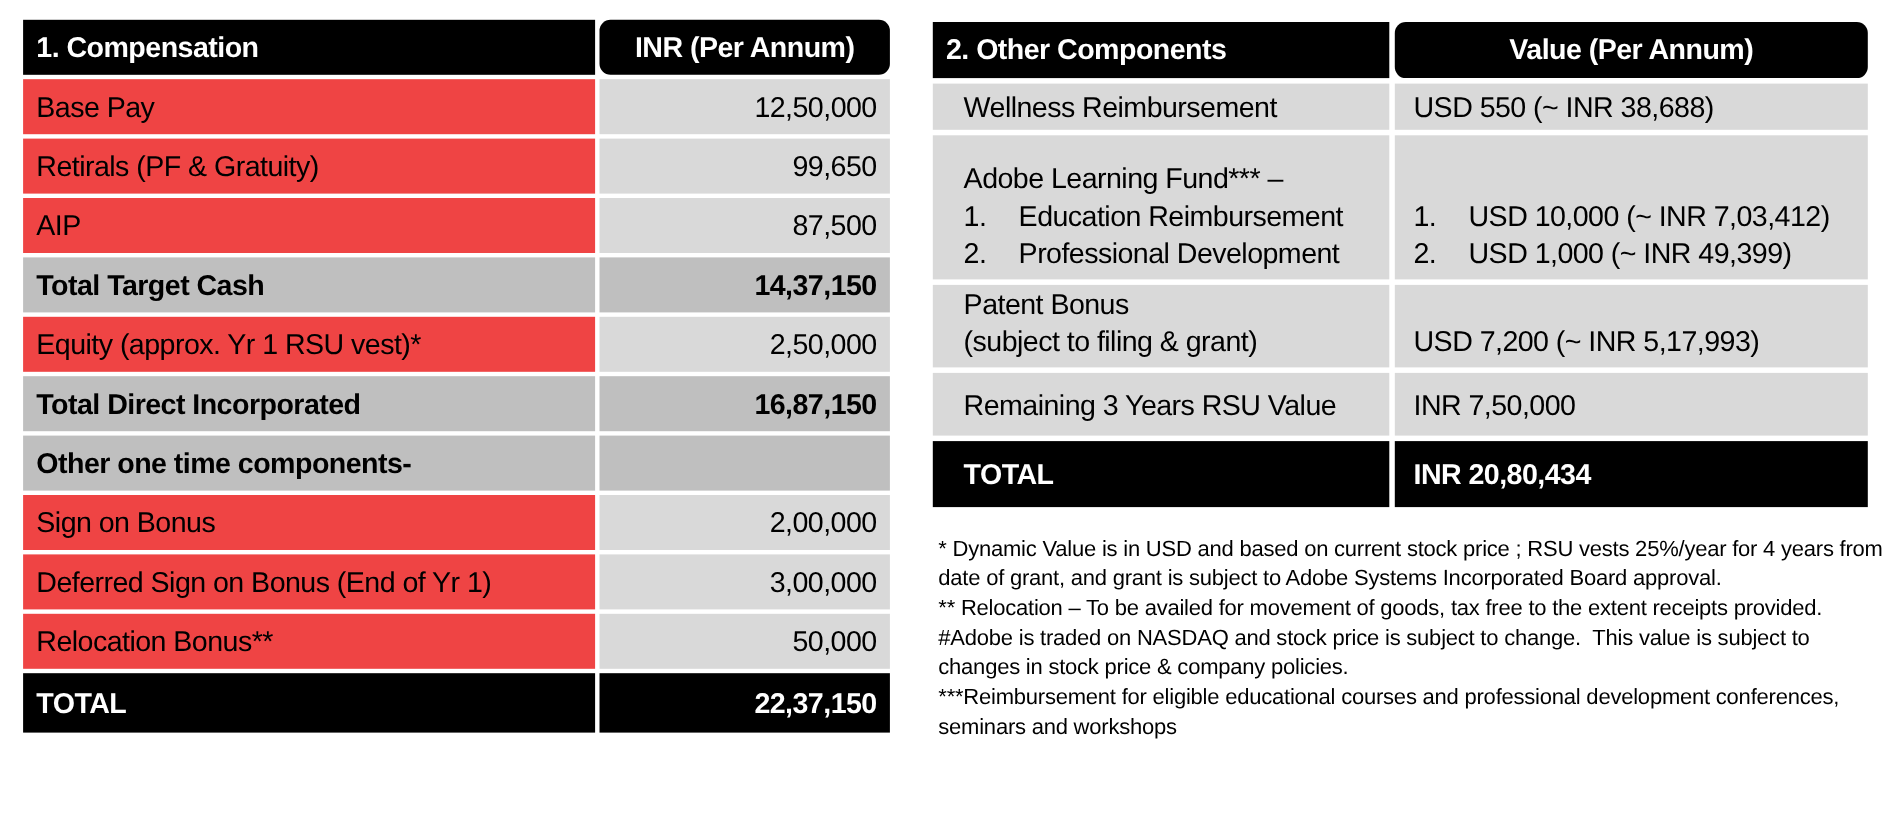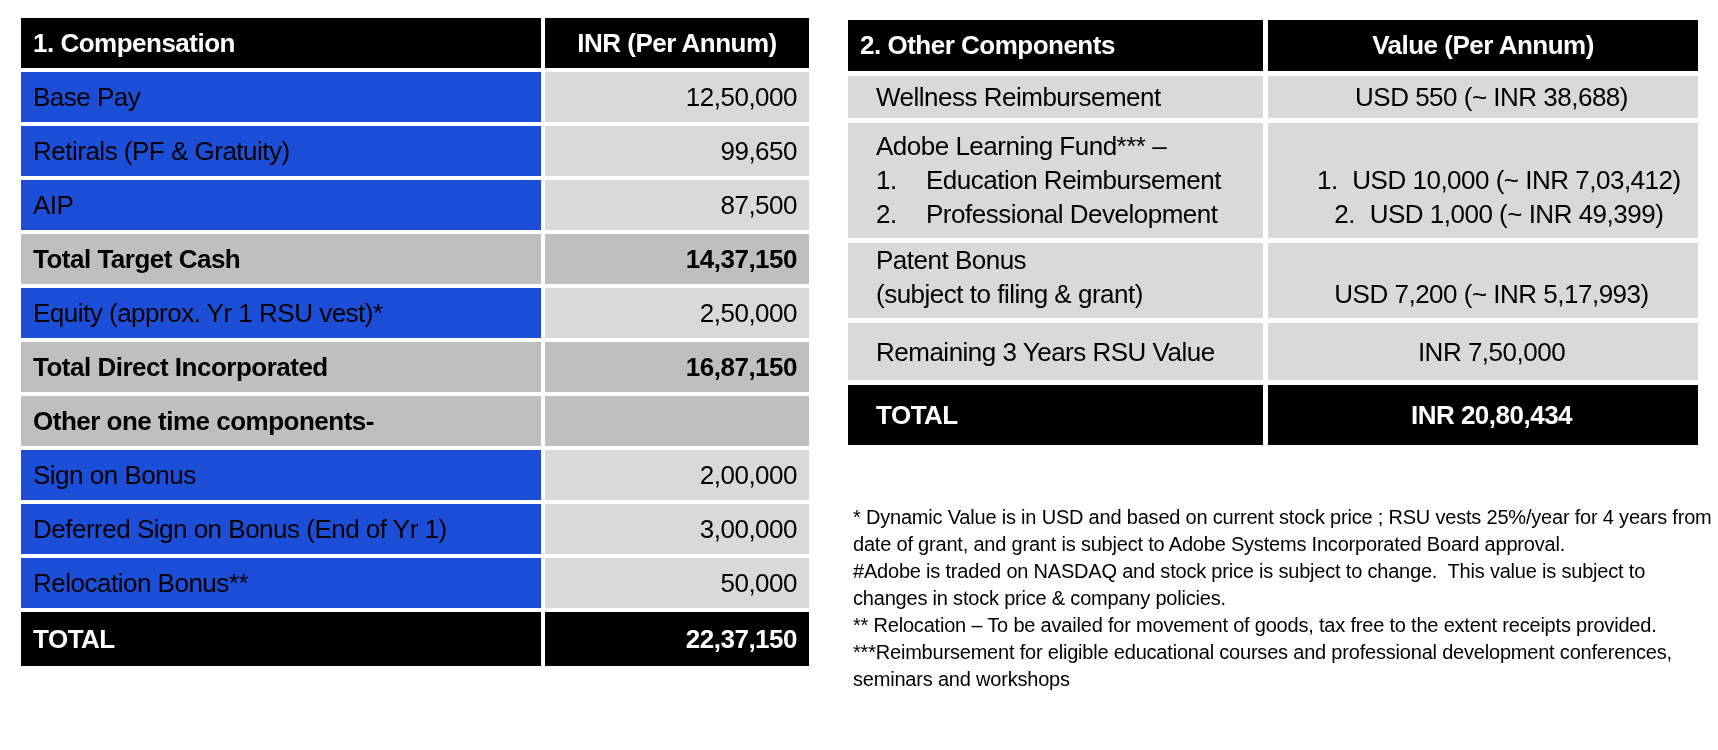--- a/index.html
+++ b/index.html
@@ -39,54 +39,54 @@
     overflow: hidden;
   }
   .tbl thead th {
     background: #000000;
     color: #ffffff;
     font-weight: bold;
   }
   #comp-table thead tr { height: 50px; }
   #other-table thead tr { height: 51px; }
   th.label-h { text-align: left; padding-left: 12px; }
-  th.value-h { text-align: center; }
+  th.value-h { text-align: center; border-radius: 10px; }
 
   
   #comp-table col.c1 { width: 520px; }
   #comp-table col.c2 { width: 264px; }
   #comp-table tbody tr { height: 50px; }
   #comp-table tbody tr.row-total { height: 54px; }
-  #comp-table td.label-cell { text-align: left; padding-left: 12px; background: #1d4ed8; }
+  #comp-table td.label-cell { text-align: left; padding-left: 12px; background: #ef4444; }
   #comp-table td.value-cell { text-align: right; padding-right: 12px; background: #d9d9d9; }
   #comp-table tr.row-subtotal td { background: #bfbfbf; font-weight: bold; }
   #comp-table tr.row-total td { background: #000000; color: #ffffff; font-weight: bold; }
 
   
   #other-table col.c1 { width: 415px; }
   #other-table col.c2 { width: 430px; }
   #other-table tbody tr:nth-child(1) { height: 42px; }
-  #other-table tbody tr:nth-child(2) { height: 115px; }
+  #other-table tbody tr:nth-child(2) { height: 131px; }
   #other-table tbody tr:nth-child(3) { height: 62px; }
   #other-table tbody tr:nth-child(4) { height: 57px; margin-left: 40px; }
   #other-table tbody tr:nth-child(5) { height: 60px; }
   #other-table td { background: #d9d9d9; vertical-align: middle; }
   #other-table td.label-cell { text-align: left; padding-left: 28px; }
-  #other-table td.value-cell { text-align: center; padding-left: 17px; }
+  #other-table td.value-cell { text-align: left; padding-left: 17px; }
   #other-table tbody tr:nth-child(2) td,
   #other-table tbody tr:nth-child(3) td { vertical-align: bottom; padding-bottom: 7px; }
   #other-table tr.row-total td { background: #000000; color: #ffffff; font-weight: bold; vertical-align: middle; }
   .cell-line { line-height: 34px; white-space: nowrap; }
   .num { display: inline-block; width: 50px; }
 
   
   #footnotes {
     position: absolute;
     left: 853px;
-    top: 504px;
+    top: 486px;
     width: 865px;
     font-size: 20px;
     line-height: 27px;
     letter-spacing: -0.2px;
   }
   #footnotes p { margin: 0; white-space: pre-wrap; }
 </style>
 </head>
 <body>
 
@@ -203,16 +203,16 @@
         </td>
         <td class="value-cell">
           <div class="cell-line"><span>INR 20,80,434</span></div>
         </td>
       </tr>
     </tbody>
 </table>
 
 <div id="footnotes">
     <p>* Dynamic Value is in USD and based on current stock price ; RSU vests 25%/year for 4 years from date of grant, and grant is subject to Adobe Systems Incorporated Board approval.</p>
+    <p>** Relocation – To be availed for movement of goods, tax free to the extent receipts provided.</p>
     <p>#Adobe is traded on NASDAQ and stock price is subject to change.  This value is subject to changes in stock price &amp; company policies.</p>
-    <p>** Relocation – To be availed for movement of goods, tax free to the extent receipts provided.</p>
     <p>***Reimbursement for eligible educational courses and professional development conferences, seminars and workshops</p>
   </div>
 
 </body></html>

